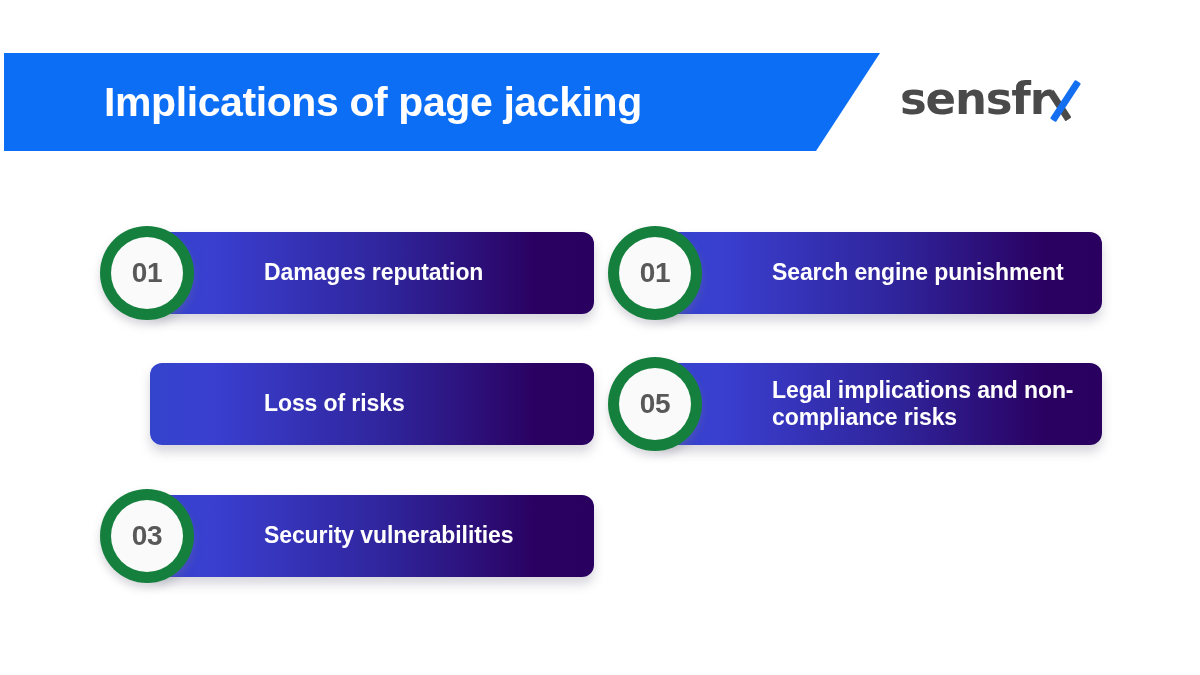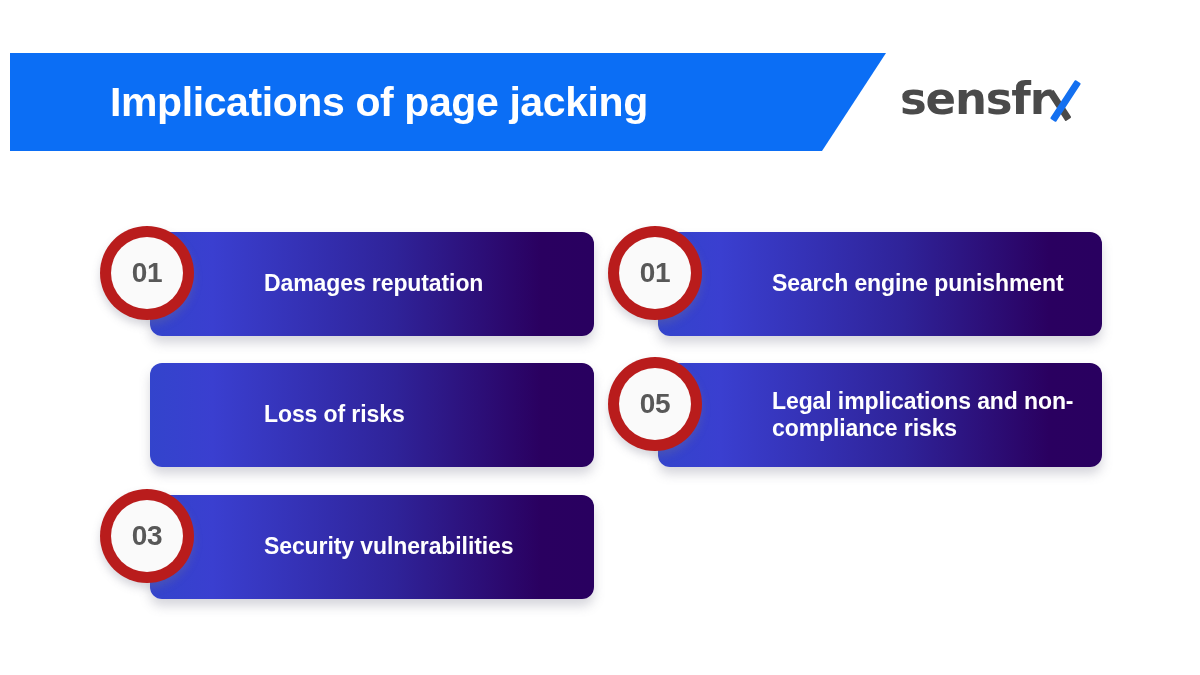--- a/index.html
+++ b/index.html
@@ -11,21 +11,21 @@
     height: 675px;
     background: #ffffff;
     font-family: "Liberation Sans", "DejaVu Sans", sans-serif;
     overflow: hidden;
     position: relative;
   }
 
   
   .header {
     position: absolute;
-    left: 10px;
+    left: 4px;
     top: 53px;
     width: 1140px;
     height: 98px;
   }
   .banner {
     position: absolute;
     left: 0;
     top: 0;
     width: 876px;
     height: 98px;
@@ -106,21 +106,21 @@
   .item {
     position: absolute;
     width: 494px;
     height: 94px;
   }
   .item-bar {
     position: absolute;
     left: 50px;
     top: 6px;
     width: 444px;
-    height: 104px;
+    height: 82px;
     border-radius: 12px;
     background: linear-gradient(to right, #3344cc 0%, #3a3fd0 14%, #2f2399 55%, #2a0060 88%, #290060 100%);
     box-shadow: 0 7px 11px rgba(120,120,140,0.30);
     display: flex;
     align-items: center;
   }
   .item-label {
     margin-left: 114px;
     color: #ffffff;
     font-size: 23px;
@@ -129,21 +129,21 @@
     letter-spacing: -0.1px;
     max-width: 320px;
   }
   .item-badge {
     position: absolute;
     left: 0;
     top: 0;
     width: 94px;
     height: 94px;
     border-radius: 50%;
-    background: #b91c1c;
+    background: #15803d;
     box-shadow: 0 5px 8px rgba(120,120,140,0.30);
     display: flex;
     align-items: center;
     justify-content: center;
   }
   .item-badge-inner {
     width: 72px;
     height: 72px;
     border-radius: 50%;
     background: #fafafa;

